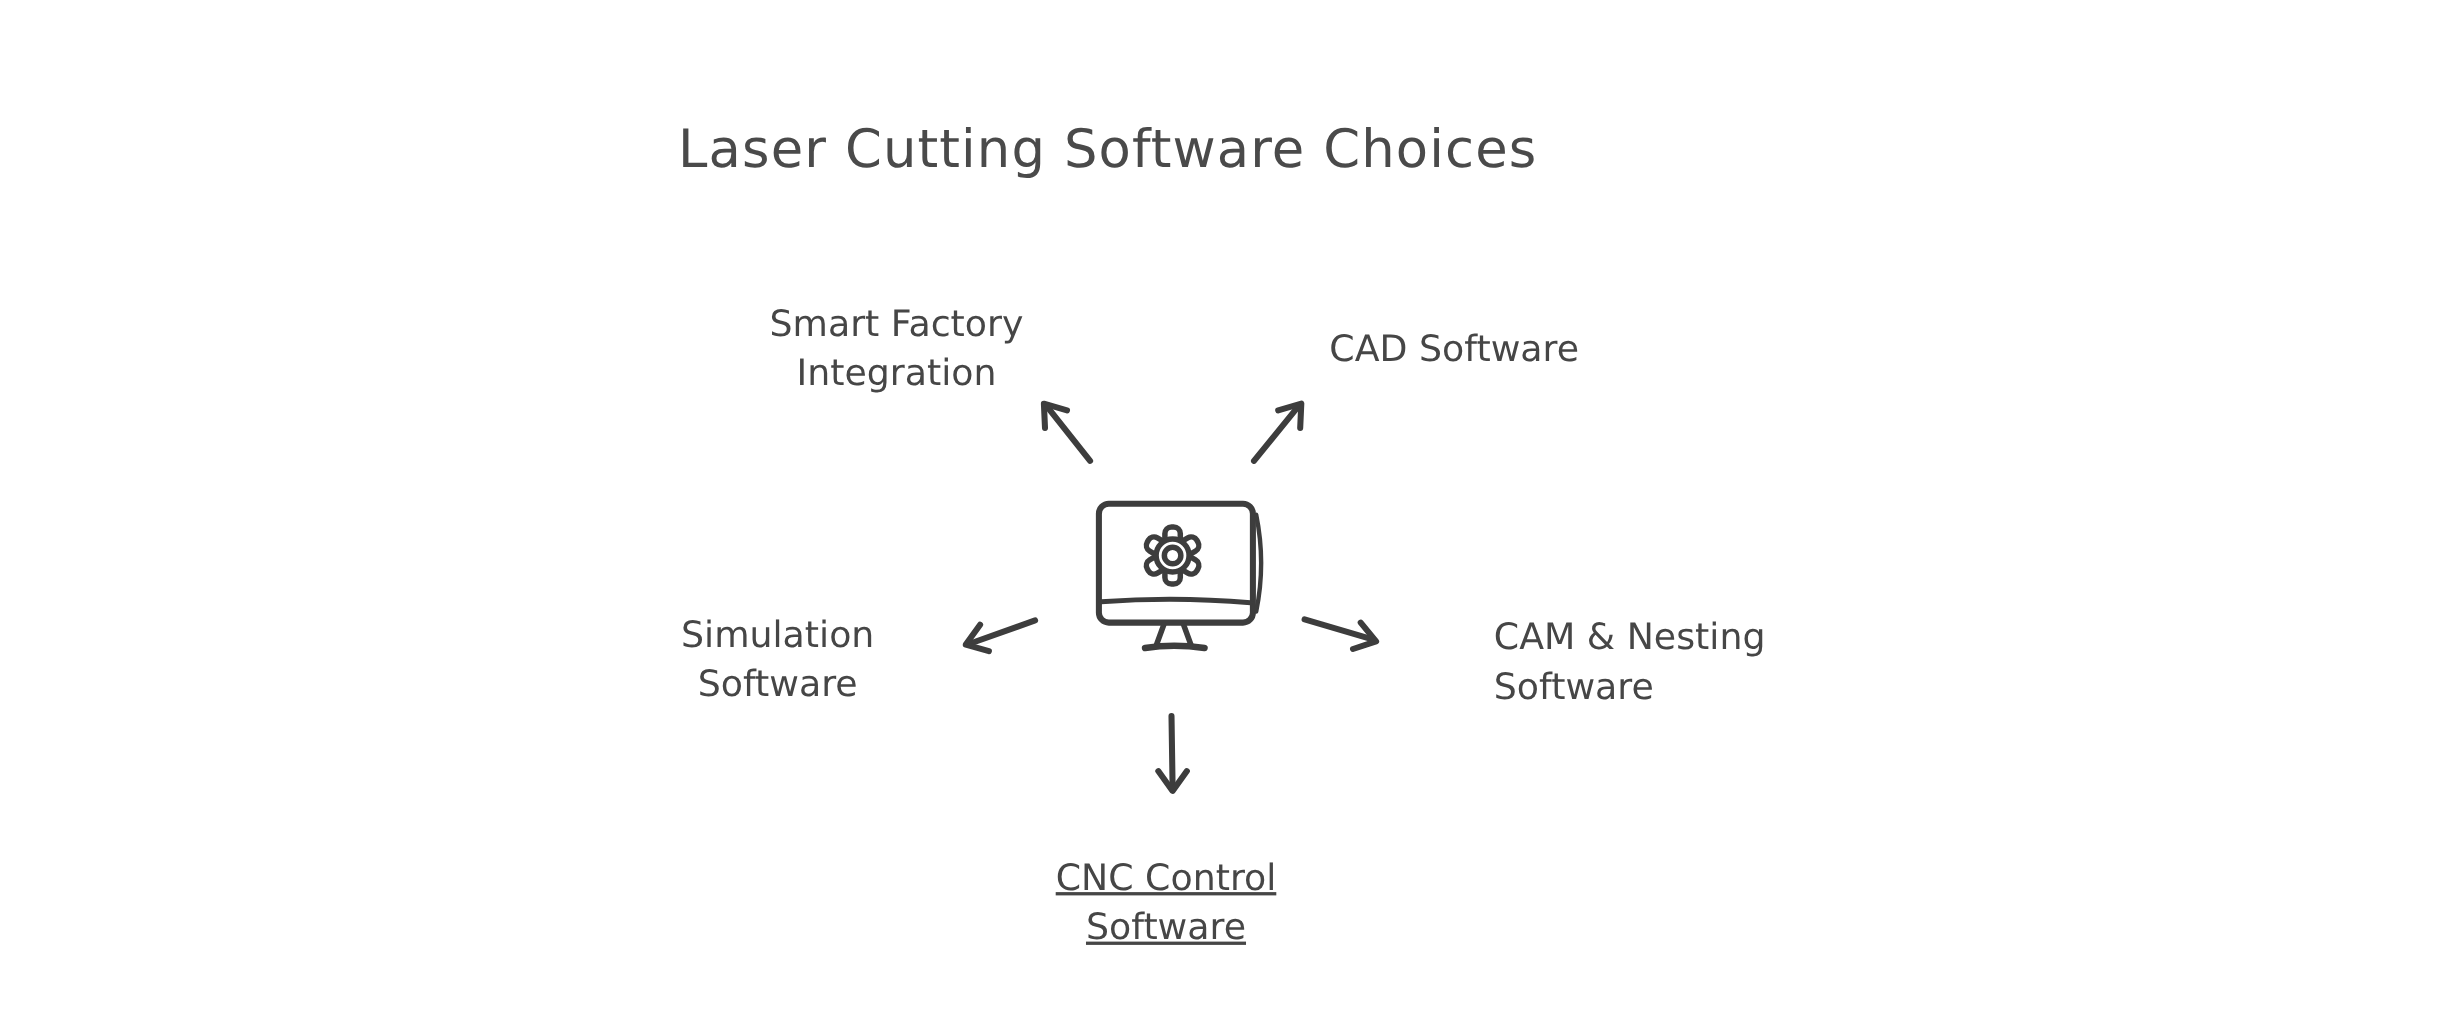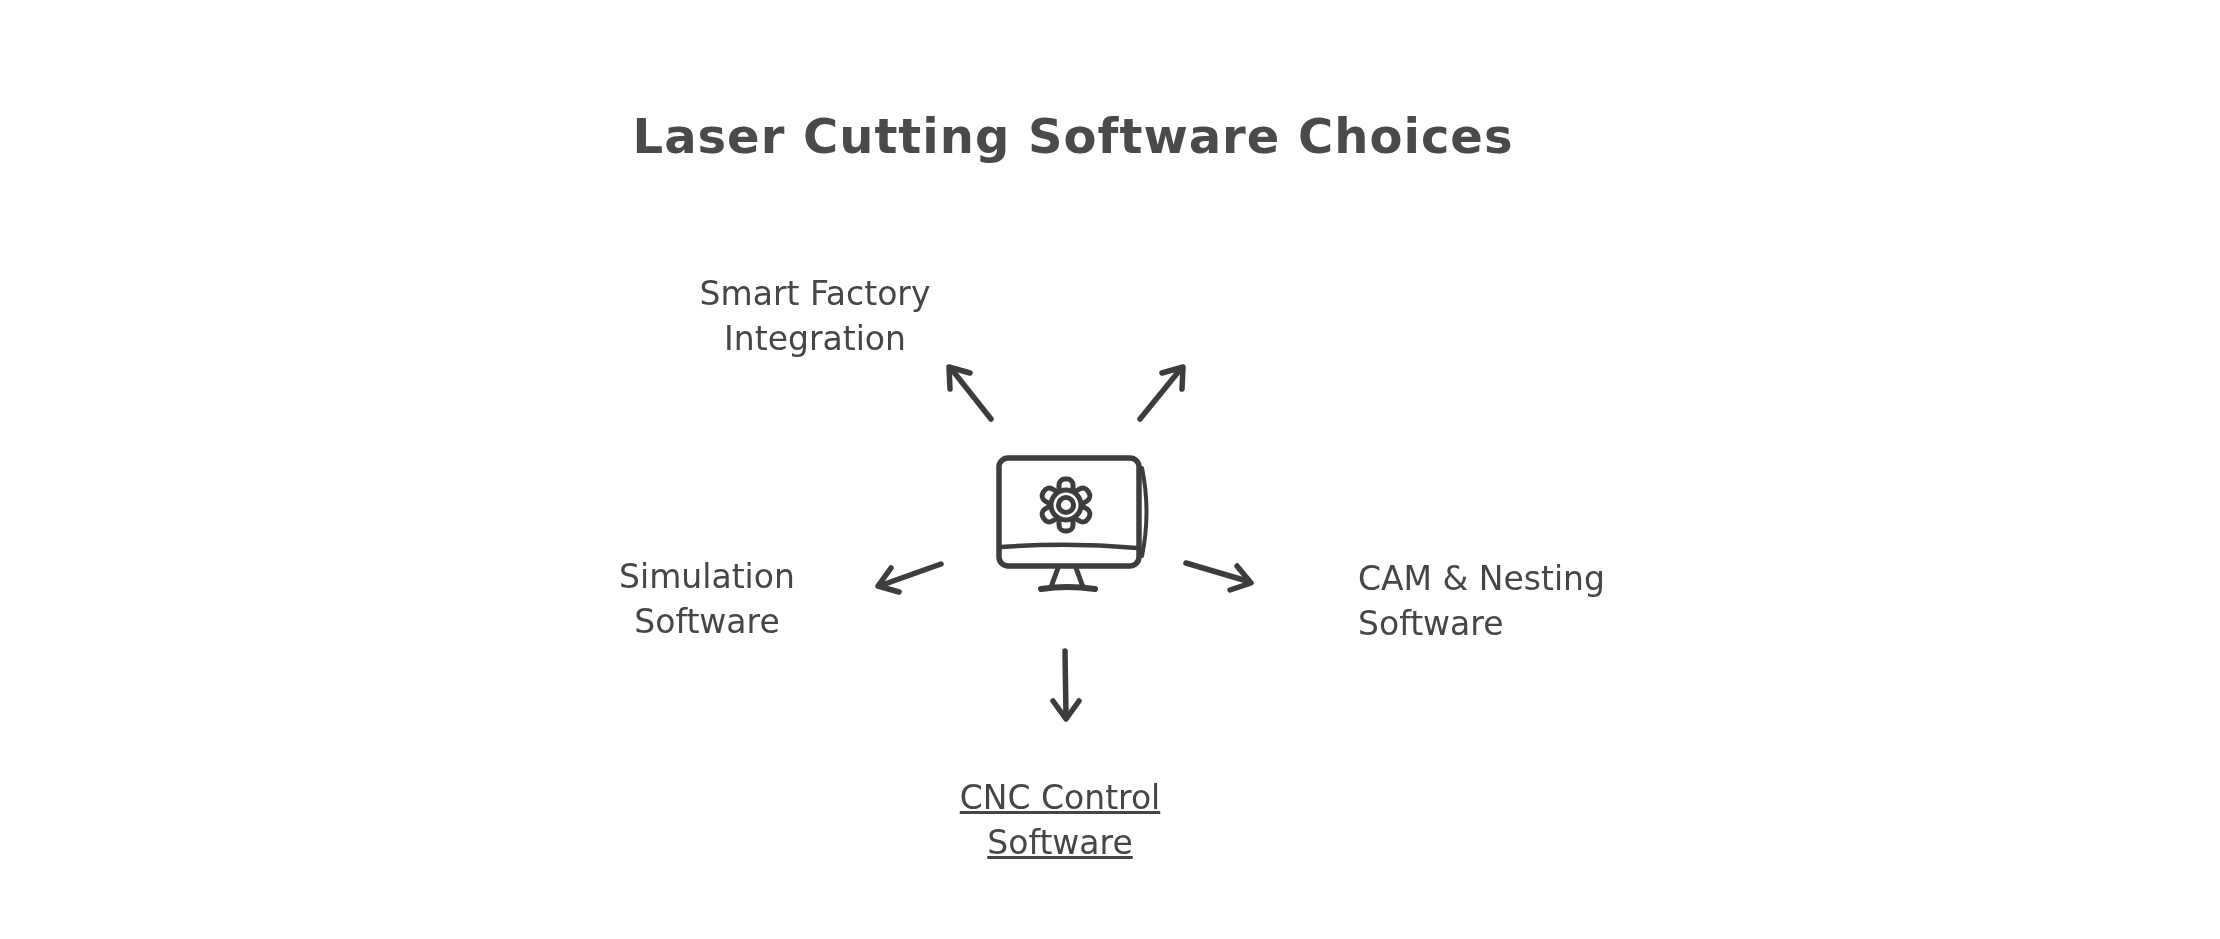--- a/index.html
+++ b/index.html
@@ -17,24 +17,24 @@
     font-family: "DejaVu Sans", sans-serif;
   }
   .svg-layer {
     position: absolute;
     left: 0;
     top: 0;
   }
   .diagram-title {
     position: absolute;
     top: 108px;
-    left: 1073px;
+    left: 1007px;
     transform: translateX(-50%);
     font-size: 48px;
-    font-weight: 700;
+    font-weight: 400;
     color: #4a4a4a;
     white-space: nowrap;
     letter-spacing: 1px;
   }
   .node-label {
     position: absolute;
     font-size: 33px;
     line-height: 45px;
     color: #464646;
     white-space: pre-line;
@@ -125,20 +125,21 @@
         </g>
       </g>
     </g>
   </svg>
 
   <div class="diagram-title">Laser Cutting Software Choices</div>
 
   <div class="node-label node-centered n-smart">Smart Factory
 Integration</div>
 
+  <div class="node-label node-centered n-cad">CAD Software</div>
 
   <div class="node-label node-centered n-sim">Simulation
 Software</div>
 
   <div class="node-label node-left n-cam">CAM &amp; Nesting
 Software</div>
 
   <div class="node-label node-centered n-cnc">CNC Control
 Software</div>
 

